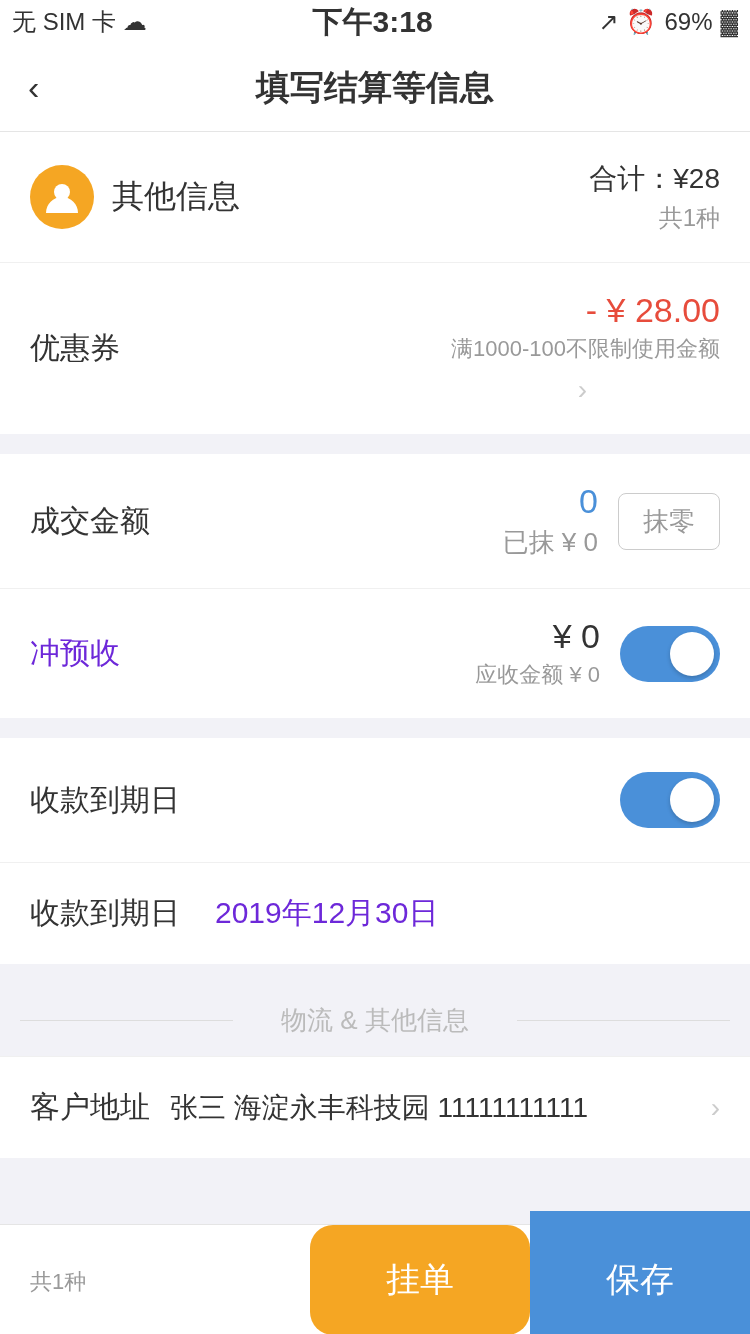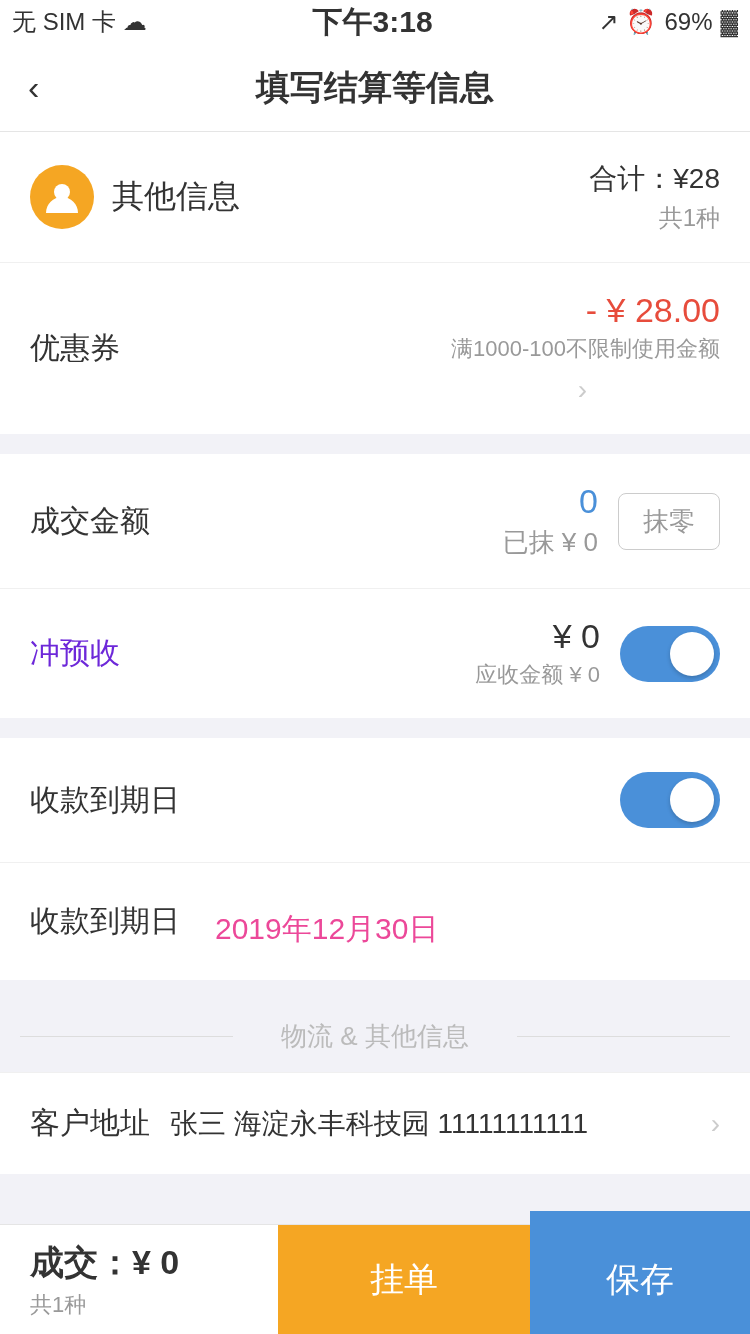--- a/index.html
+++ b/index.html
@@ -171,21 +171,21 @@
     
     .due-row {
       background: #fff;
       padding: 30px 30px;
       display: flex;
       align-items: center;
       gap: 15px;
       border-top: 1px solid #f0f0f0;
     }
     .due-label { font-size: 30px; color: #333; margin-right: 20px; }
-    .due-value { font-size: 30px; color: #ec4899; margin-top: 16px; }
+    .due-value { font-size: 30px; color: #6d28d9; }
 
     
     .logistics-divider {
       background: #f2f2f7;
       height: 72px;
       display: flex;
       align-items: center;
       justify-content: center;
       gap: 28px;
     }
@@ -229,30 +229,31 @@
       border-top: 1px solid #e5e5e5;
     }
     .bottom-summary {
       flex: 1;
       padding: 0 30px;
     }
     .bottom-deal { font-size: 28px; color: #333; }
     .bottom-count { font-size: 22px; color: #999; margin-top: 4px; }
     .bottom-deal span { font-size: 34px; font-weight: 600; }
     .btn-hang {
-      width: 252px;
+      width: 220px;
       height: 110px;
       background: #f5a623;
       display: flex;
       align-items: center;
       justify-content: center;
       font-size: 34px;
       color: #fff;
       font-weight: 500;
       cursor: pointer;
+      border-radius: 23px;
     }
     .btn-save {
       width: 220px;
       height: 138px;
       background: #4a90d9;
       display: flex;
       align-items: center;
       justify-content: center;
       font-size: 34px;
       color: #fff;
@@ -367,20 +368,17 @@
     <div class="address-label">客户地址</div>
     <div class="address-value">张三 海淀永丰科技园 11111111111</div>
     <span class="address-chevron">›</span>
   </div>
 </div>
 
 <div class="empty-space"></div>
 
 <div class="bottom-bar">
   <div class="bottom-summary">
-    <div class="bottom-deal">
-      <span>成交：</span><span>¥ 0</span>
-    </div>
     <div class="bottom-count">共1种</div>
   </div>
   <div class="btn-hang">挂单</div>
   <div class="btn-save">保存</div>
 </div>
 
 </body></html>

